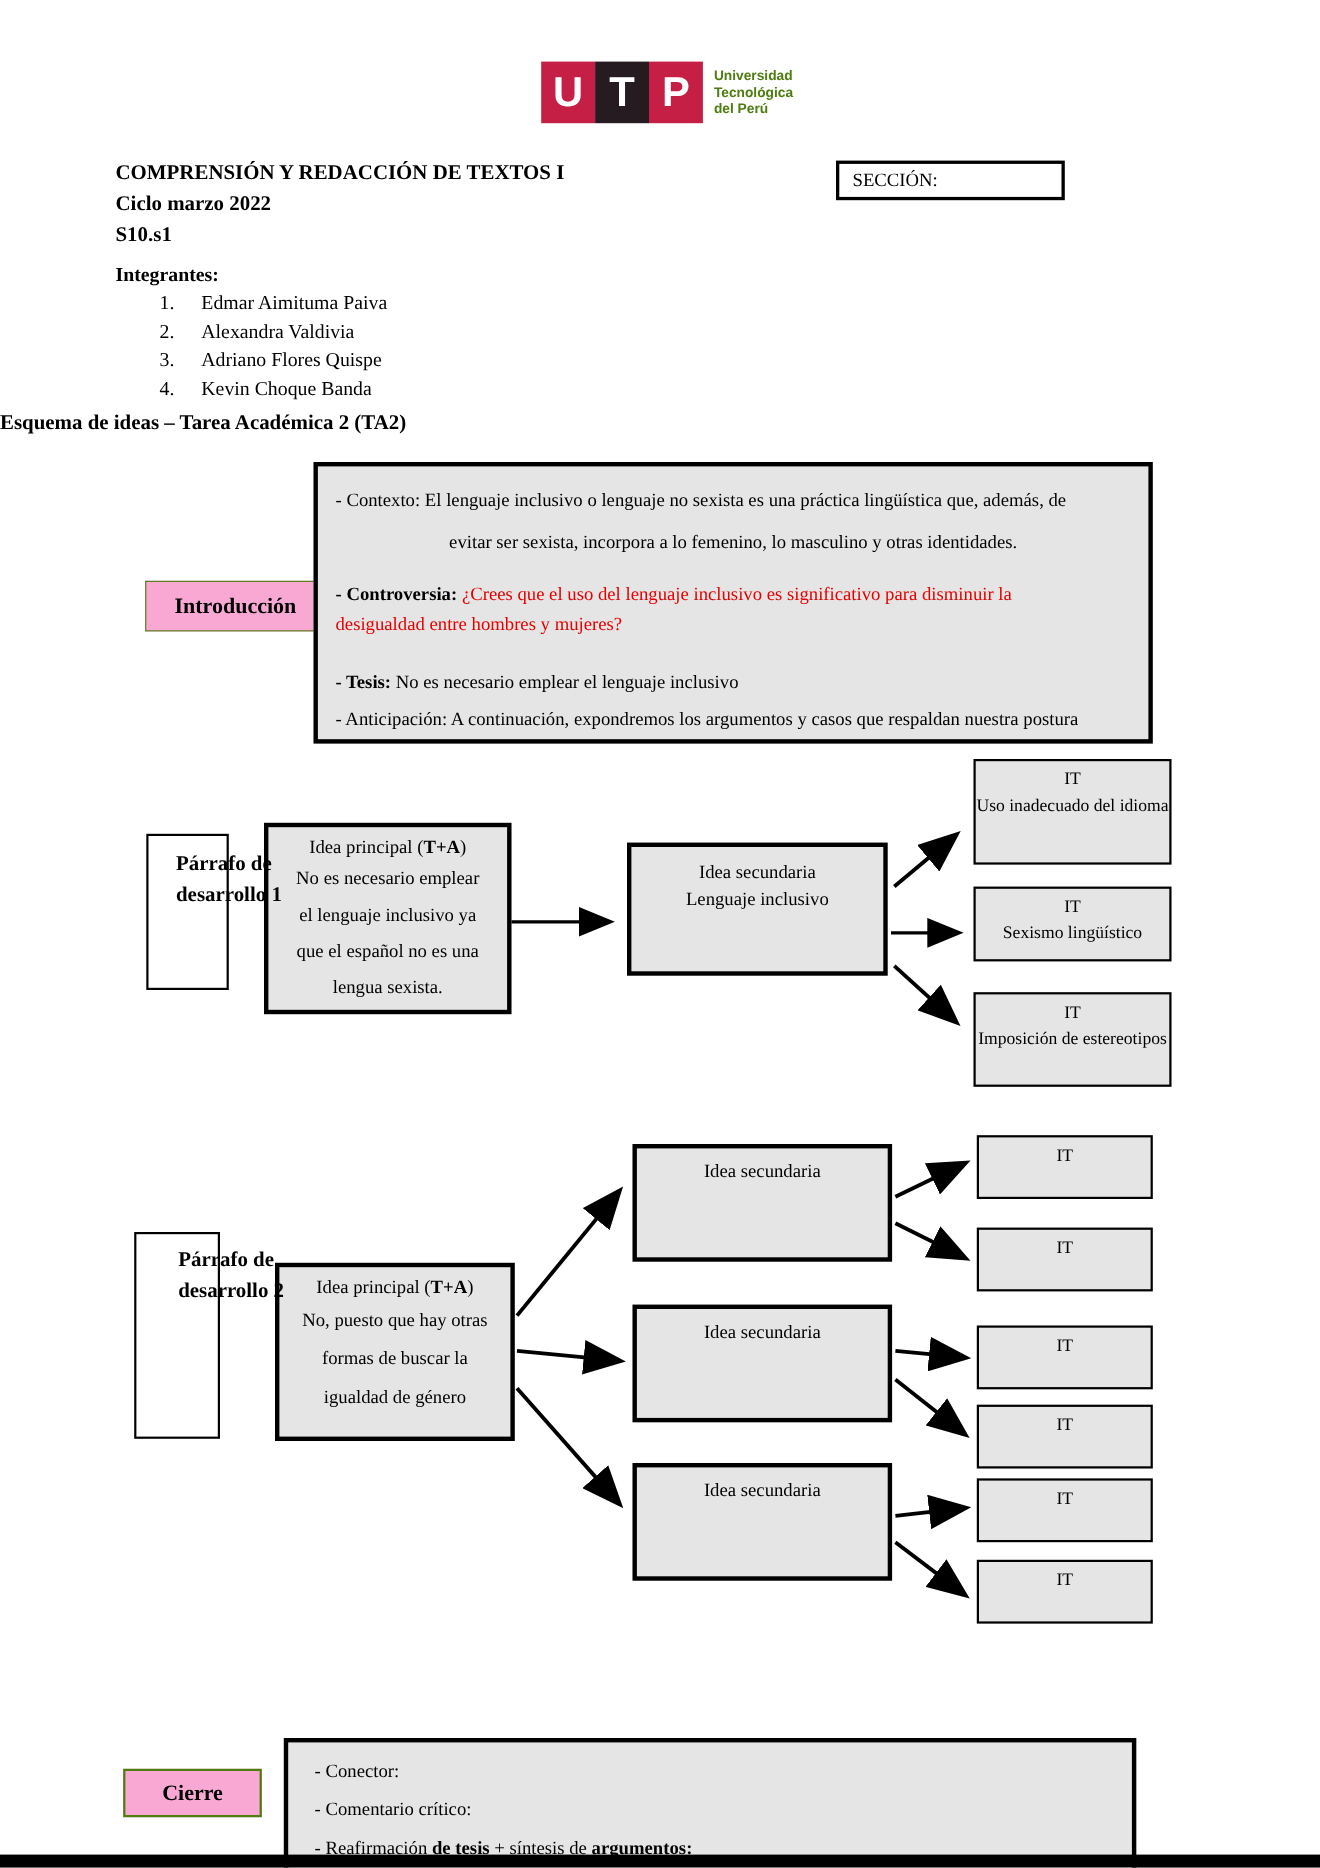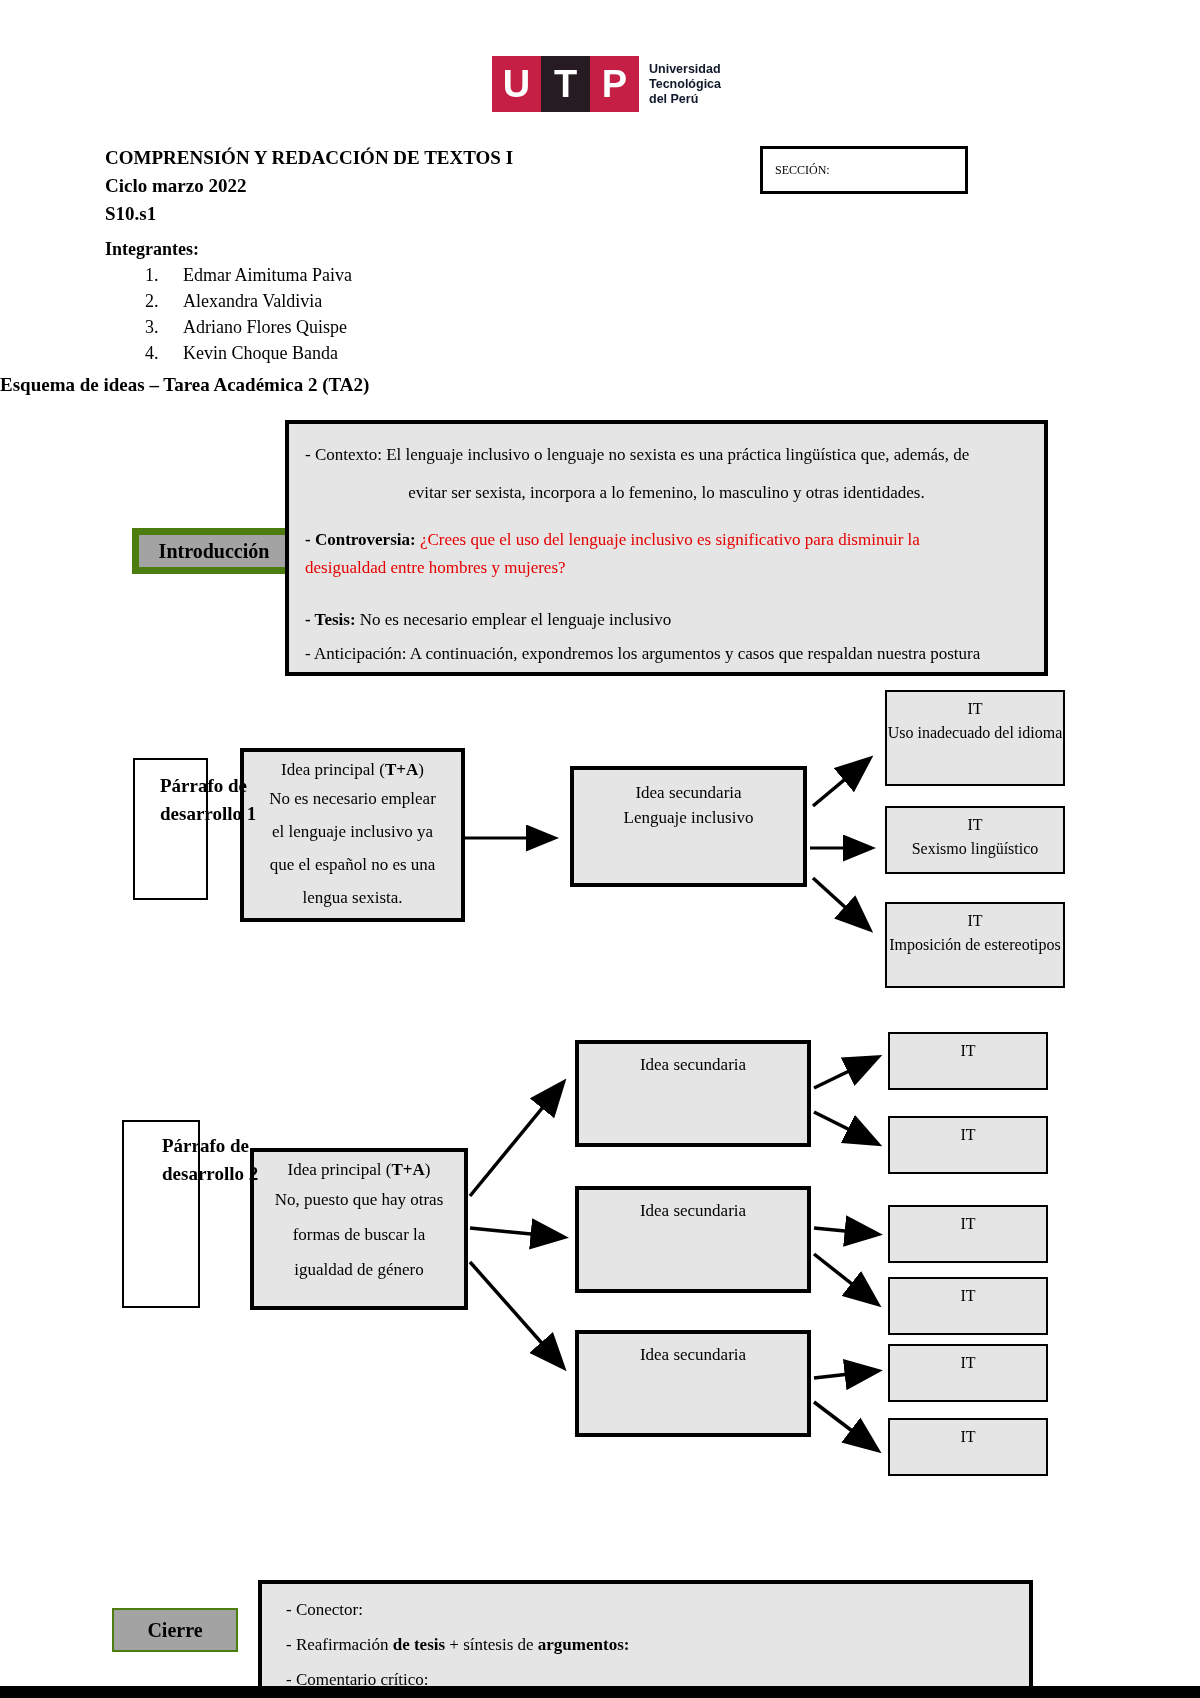--- a/index.html
+++ b/index.html
@@ -8,37 +8,37 @@
     font-family:"Liberation Serif","DejaVu Serif",serif;color:#000;
     margin:0 auto;overflow:hidden;
   }
   
   .logo{position:absolute;left:492px;top:56px;display:flex;align-items:flex-start;}
   .logo-block{width:49px;height:56px;display:flex;align-items:center;justify-content:center;
     color:#fff;font-family:"Liberation Sans",sans-serif;font-weight:bold;font-size:38px;}
   .lb-red{background:#c51f45;}
   .lb-dark{background:#261b20;}
   .logo-text{margin-left:10px;padding-top:6px;font-family:"Liberation Sans",sans-serif;
-    font-weight:bold;font-size:12.5px;line-height:15px;color:#0f172a;}
+    font-weight:bold;font-size:12.5px;line-height:15px;color:#4d7c0f;}
   
   .course{position:absolute;left:105px;top:144px;font-weight:bold;font-size:19px;line-height:28px;}
-  .seccion-box{position:absolute;left:760px;top:146px;width:208px;height:48px;
-    border:3px solid #000;font-size:12px;display:flex;align-items:center;padding-left:12px;box-sizing:border-box;}
+  .seccion-box{position:absolute;left:760px;top:146px;width:208px;height:36px;
+    border:3px solid #000;font-size:17px;display:flex;align-items:center;padding-left:12px;box-sizing:border-box;}
   .members{position:absolute;left:105px;top:236px;font-size:18px;line-height:26px;}
   .members .mtitle{font-weight:bold;}
   .mrow{display:flex;}
   .mnum{width:26px;margin-left:40px;text-align:left;}
   .mname{margin-left:12px;}
   .scheme-title{position:absolute;left:0;top:374px;width:1200px;text-align:left;
     font-weight:bold;font-size:19px;}
   
   .box{position:absolute;background:#e5e5e5;border:3px solid #000;box-sizing:border-box;text-align:center;font-size:17px;}
   .b2{border-width:2px;}
   .b4{border-width:4px;}
-  .label-box{position:absolute;border:7px solid #4d7c0f;box-sizing:border-box;background:#a3a3a3;
+  .label-box{position:absolute;border:1px solid #4d7c0f;box-sizing:border-box;background:#f9a8d4;
     display:flex;align-items:center;justify-content:center;font-weight:bold;font-size:20px;}
   .side-rect{position:absolute;border:2px solid #000;background:transparent;box-sizing:border-box;}
   .pp-label{position:absolute;font-weight:bold;font-size:19px;line-height:28px;z-index:6;}
   
   .intro-main{text-align:left;padding:12px 16px 0 16px;}
   .intro-main .row1{line-height:38px;}
   .intro-main .row2{text-align:center;line-height:38px;margin-bottom:14px;}
   .intro-main .contro{line-height:28px;margin-bottom:24px;}
   .intro-main .tesis{line-height:28px;margin-bottom:6px;}
   .intro-main .antic{line-height:28px;}
@@ -229,24 +229,24 @@
   </div>
   <div class="box b2 it-box" style="left:888px;top:1344px;width:160px;height:58px;">
     <div>IT</div>
   </div>
   <div class="box b2 it-box" style="left:888px;top:1418px;width:160px;height:58px;">
     <div>IT</div>
   </div>
 
   <div class="box b4 conector-box" style="left:258px;top:1548px;width:775px;height:142px;">
     <div>- Conector:</div>
+    <div>- Comentario crítico:</div>
     <div>
       <span>- Reafirmación </span><span class="bld">de tesis</span><span> + síntesis de </span><span class="bld">argumentos:</span>
     </div>
-    <div>- Comentario crítico:</div>
   </div>
 
   <div class="label-box" style="left:112px;top:1608px;width:126px;height:44px;border-width:2px;">
     <span>Cierre</span>
   </div>
 
   <div class="bottom-bar"></div>
 
 </div>
 

